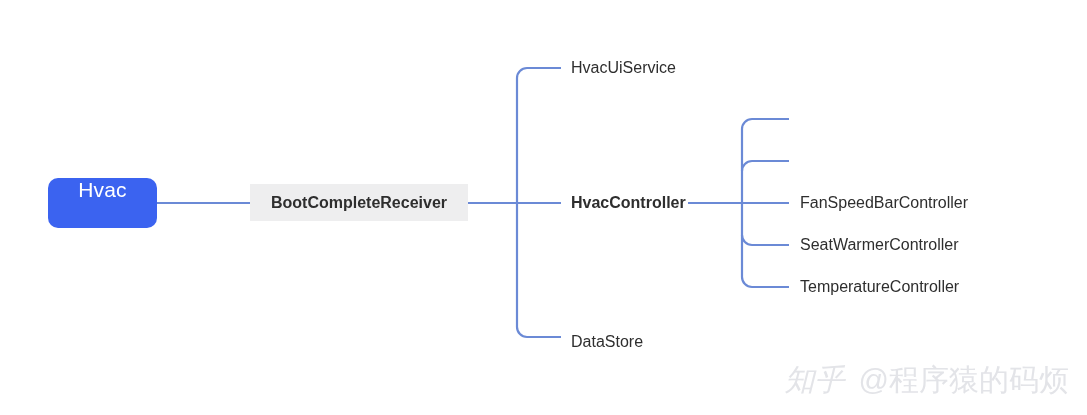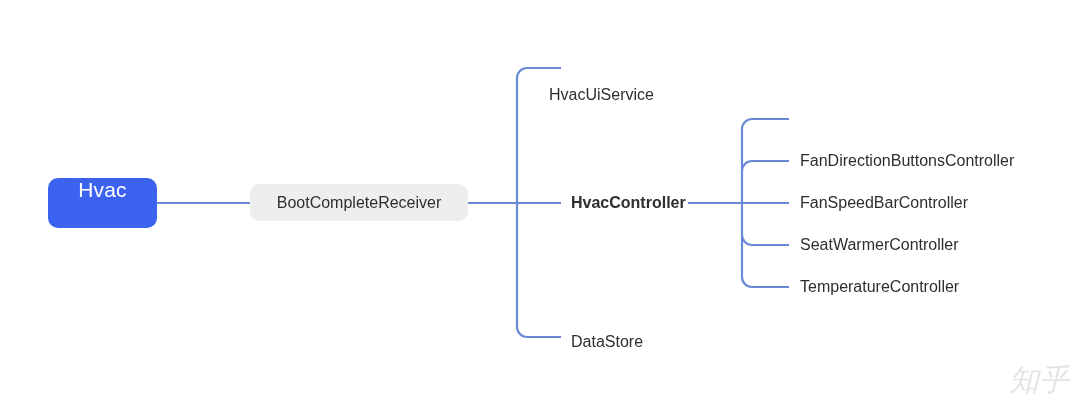--- a/index.html
+++ b/index.html
@@ -48,25 +48,26 @@
   }
 
   
   .gray-node {
     position: absolute;
     left: 250px;
     top: 184px;
     width: 218px;
     height: 37px;
     background: #eeeeef;
-    border-radius: 9px;
+    border-radius: 0;
     display: flex;
     align-items: center;
     justify-content: center;
     box-sizing: border-box;
+    font-weight: bold;
   }
   .gray-node-label {
     color: #2e2e2e;
     font-size: 16px;
     white-space: nowrap;
   }
 
   
   .leaf-label {
     position: absolute;
@@ -130,32 +131,32 @@
   </svg>
 
   <div class="root-node">
     <span class="root-node-label">Hvac</span>
   </div>
 
   <div class="gray-node">
     <span class="gray-node-label">BootCompleteReceiver</span>
   </div>
 
-  <div class="leaf-label" style="left:549px; top:68px;margin-top:27px;">HvacUiService</div>
+  <div class="leaf-label" style="left:571px; top:68px;">HvacUiService</div>
 
   <div class="leaf-label" style="left:571px; top:203px;font-weight:bold;">HvacController</div>
 
   <div class="leaf-label" style="left:571px; top:342px;">DataStore</div>
 
 
-  <div class="leaf-label" style="left:800px; top:161px;">FanDirectionButtonsController</div>
 
   <div class="leaf-label" style="left:800px; top:203px;">FanSpeedBarController</div>
 
   <div class="leaf-label" style="left:800px; top:245px;">SeatWarmerController</div>
 
   <div class="leaf-label" style="left:800px; top:287px;">TemperatureController</div>
 
   <div class="watermark">
     <span class="watermark-brand">知乎</span>
+    <span class="watermark-handle">@程序猿的码烦</span>
   </div>
 
 </div>
 
 </body></html>

